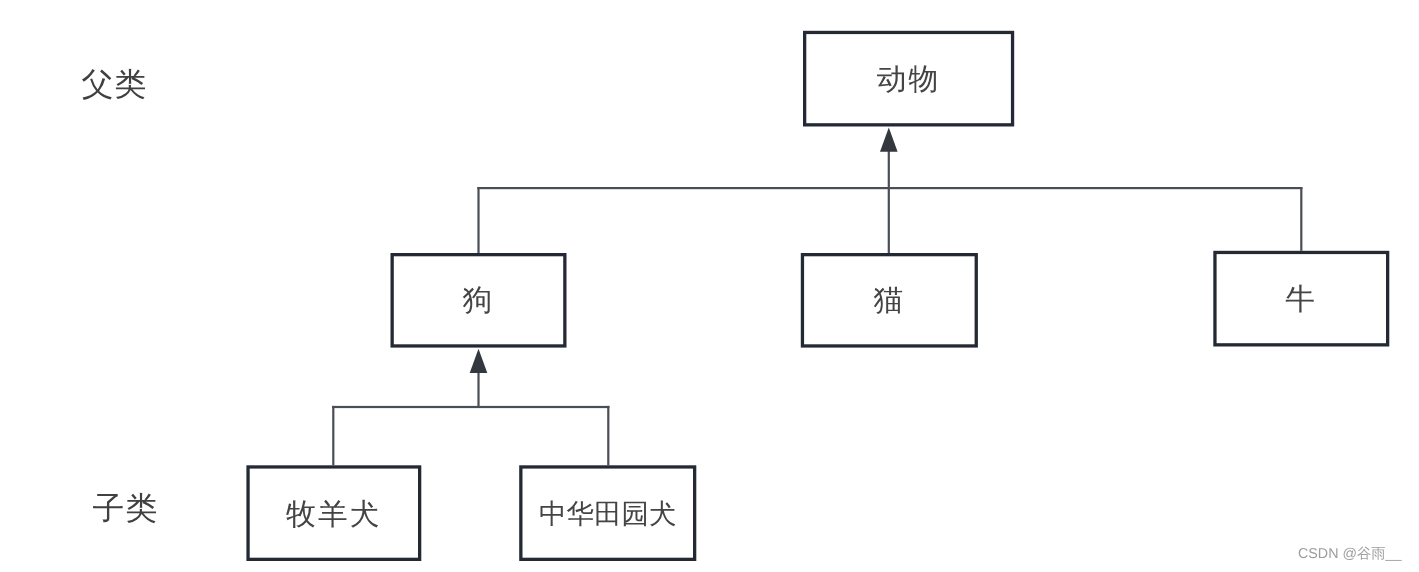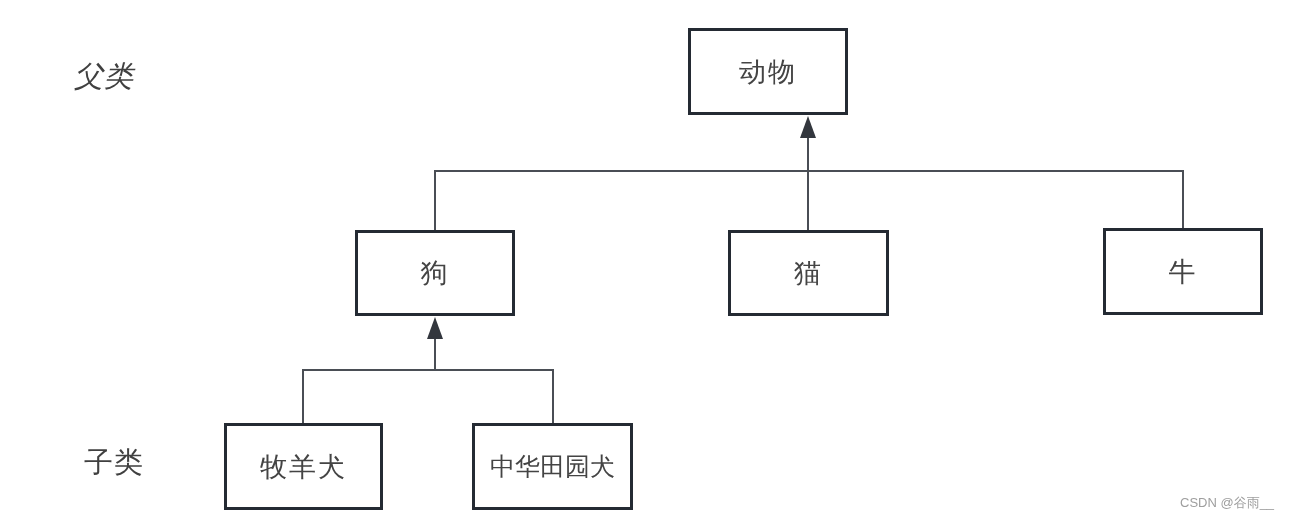--- a/index.html
+++ b/index.html
@@ -46,36 +46,36 @@
     color: #9e9e9e;
     font-size: 13px;
     white-space: nowrap;
   }
 </style>
 </head>
 <body>
 
 <div class="canvas">
 
-  <div class="row-label" style="left:74px; top:57px;font-style:italic;">父类</div>
+  <div class="row-label" style="left:74px; top:57px;">父类</div>
   <div class="row-label" style="left:84px; top:443px;">子类</div>
 
   <div class="line" style="left:434px; top:170px; width:750px; height:2px;"></div>
   <div class="line" style="left:434px; top:170px; width:2px; height:61px;"></div>
   <div class="line" style="left:807px; top:137px; width:2px; height:94px;"></div>
   <div class="arrow-up" style="left:800px; top:116px;"></div>
   <div class="line" style="left:1182px; top:170px; width:2px; height:59px;"></div>
 
   <div class="line" style="left:302px; top:369px; width:252px; height:2px;"></div>
   <div class="line" style="left:434px; top:338px; width:2px; height:32px;"></div>
   <div class="arrow-up" style="left:427px; top:317px;"></div>
   <div class="line" style="left:302px; top:369px; width:2px; height:55px;"></div>
   <div class="line" style="left:552px; top:369px; width:2px; height:55px;"></div>
 
-  <div class="node" style="left:688px; top:28px; width:160px; height:87px;">
+  <div class="node" style="left:730px; top:28px; width:192px; height:87px;">
     <span>动物</span>
   </div>
 
   <div class="node" style="left:355px; top:230px; width:160px; height:86px;">
     <span>狗</span>
   </div>
 
   <div class="node" style="left:728px; top:230px; width:161px; height:86px;">
     <span>猫</span>
   </div>

